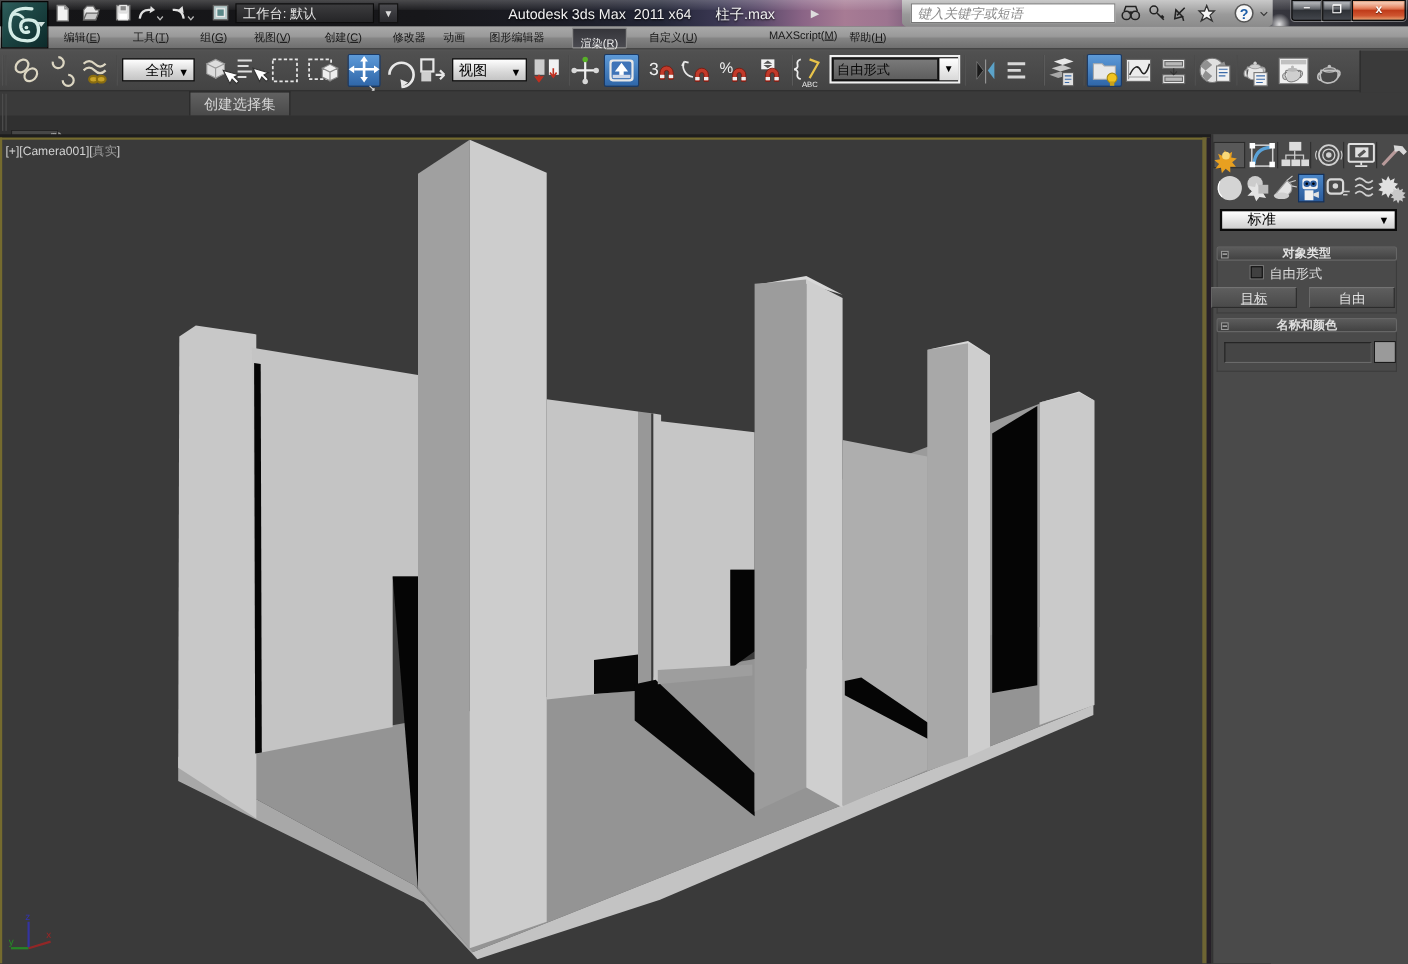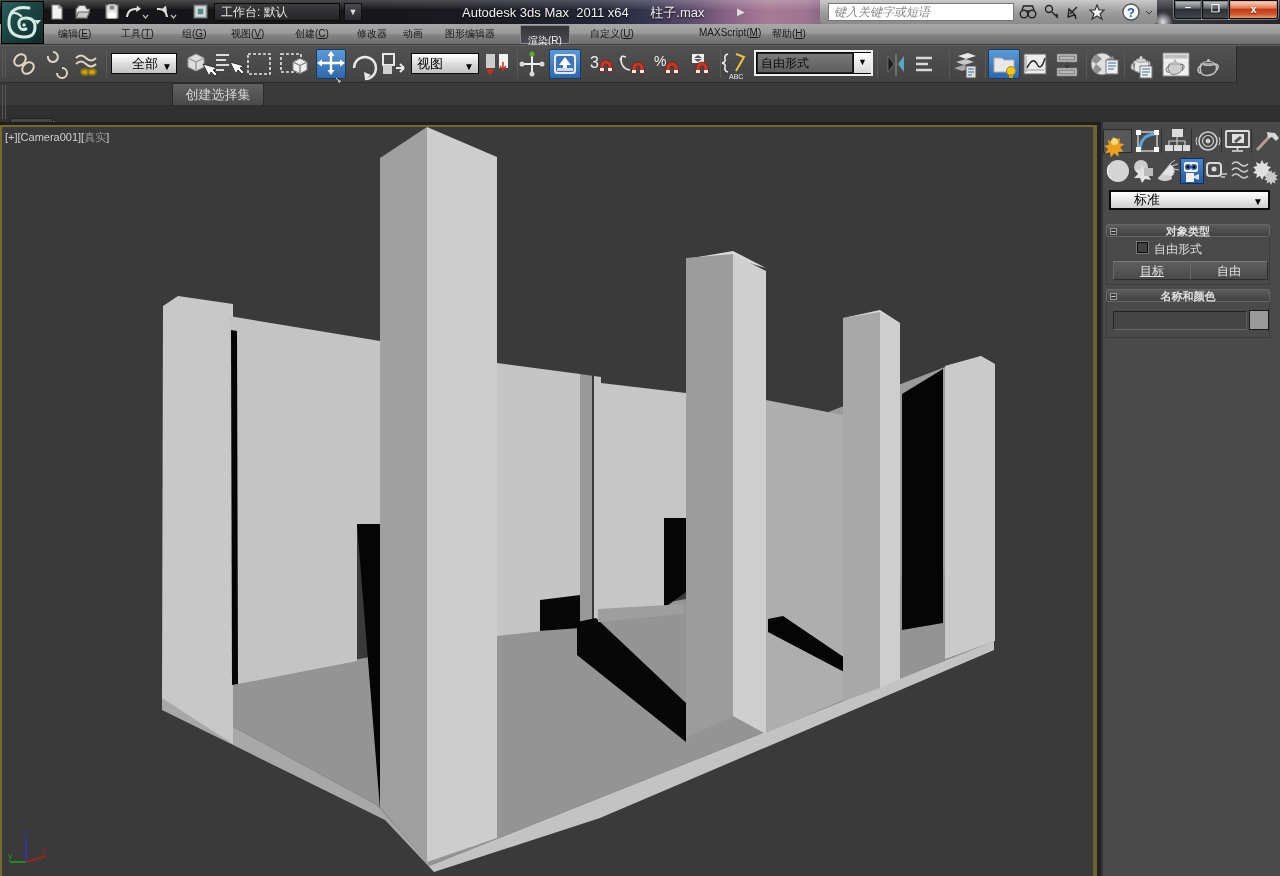--- a/index.html
+++ b/index.html
@@ -471,21 +471,21 @@
         <path d="M17 12 l1.5 3 l3 -1.5 l-0.7 3 l3 0.7 l-2.2 2.2 l2.2 2.2 l-3 0.8 l0.7 3 l-3 -1.5 l-1.5 3 l-1.5 -3 l-3 1.5 l0.7 -3 l-3 -0.8 l2.2 -2.2 l-2.2 -2.2 l3 -0.7 l-0.7 -3 l3 1.5 z" fill="#c8c8c8"></path>
       </g>
     </svg>
 
     <div class="abs" style="left:8px;top:68px;width:161px;height:20px;background:linear-gradient(180deg,#ffffff,#e2e2e2 60%,#cfcfcf);border:2px solid #0a0a0a;color:#000;font-size:13px;line-height:16px;padding-left:23px;">标准<span style="position:absolute;right:5px;top:2px;font-size:10px;">▼</span></div>
 
     <div class="prollhead" style="top:102px;"><div class="minus">−</div>对象类型</div>
     <div class="abs" style="left:5px;top:115px;width:164px;height:48px;border:1px solid #3c3c3c;border-top:none;"></div>
     <div class="abs" style="left:36px;top:120px;width:11px;height:11px;background:#404040;border:1px solid #0f0f0f;box-shadow:0 0 0 1px #777;"></div>
     <div class="abs" style="left:53px;top:119px;color:#dedede;font-size:12px;">自由形式</div>
-    <div class="pbtn" style="left:12px;top:139px;width:78px;text-decoration:underline;">目标</div>
+    <div class="pbtn" style="left:0;top:139px;width:78px;text-decoration:underline;">目标</div>
     <div class="pbtn" style="left:89px;top:139px;width:78px;">自由</div>
 
     <div class="prollhead" style="top:167px;"><div class="minus">−</div>名称和颜色</div>
     <div class="abs" style="left:5px;top:180px;width:164px;height:36px;border:1px solid #3c3c3c;border-top:none;"></div>
     <div class="abs" style="left:12px;top:189px;width:134px;height:19px;background:#454545;border:1px solid #222;border-bottom-color:#6a6a6a;border-right-color:#5a5a5a;"></div>
     <div class="abs" style="left:148px;top:188px;width:20px;height:20px;background:#9a9a9a;border:1px solid #1a1a1a;"></div>
   </div>
 
 </div>
 

